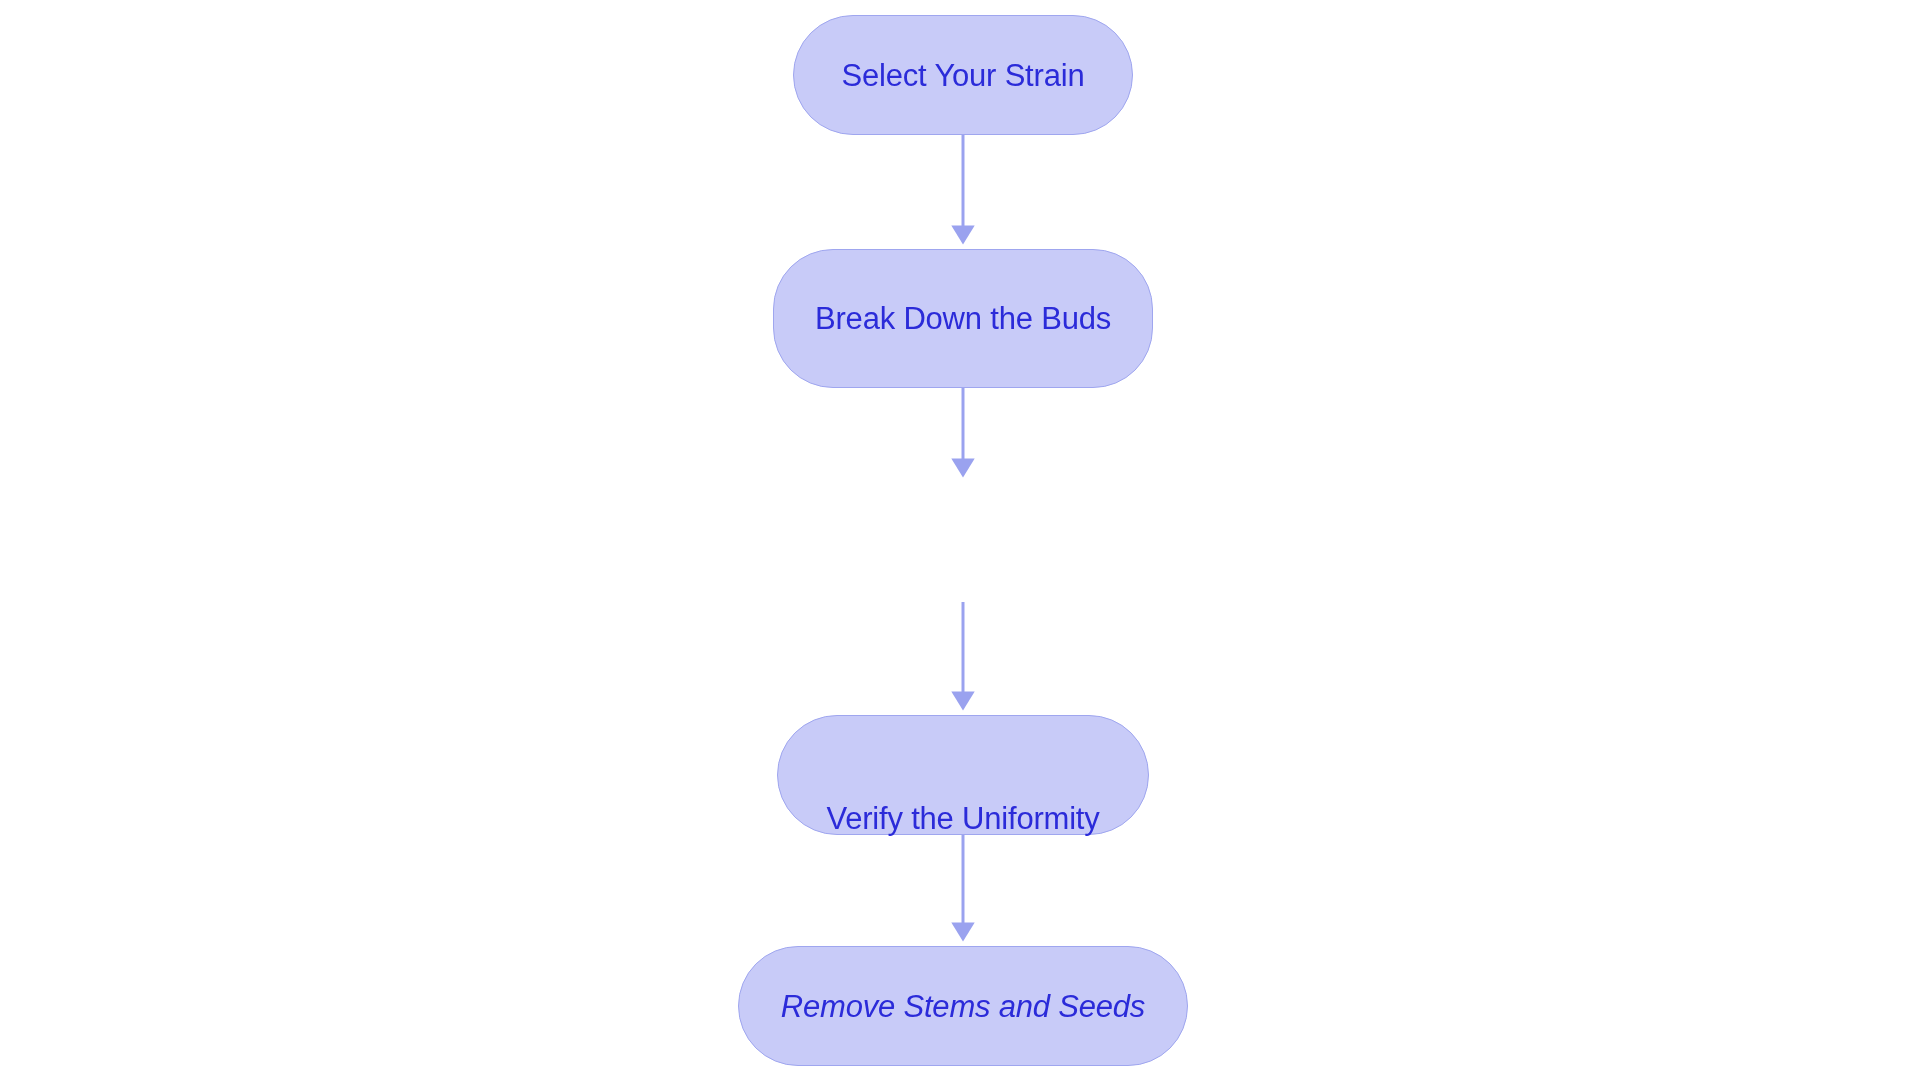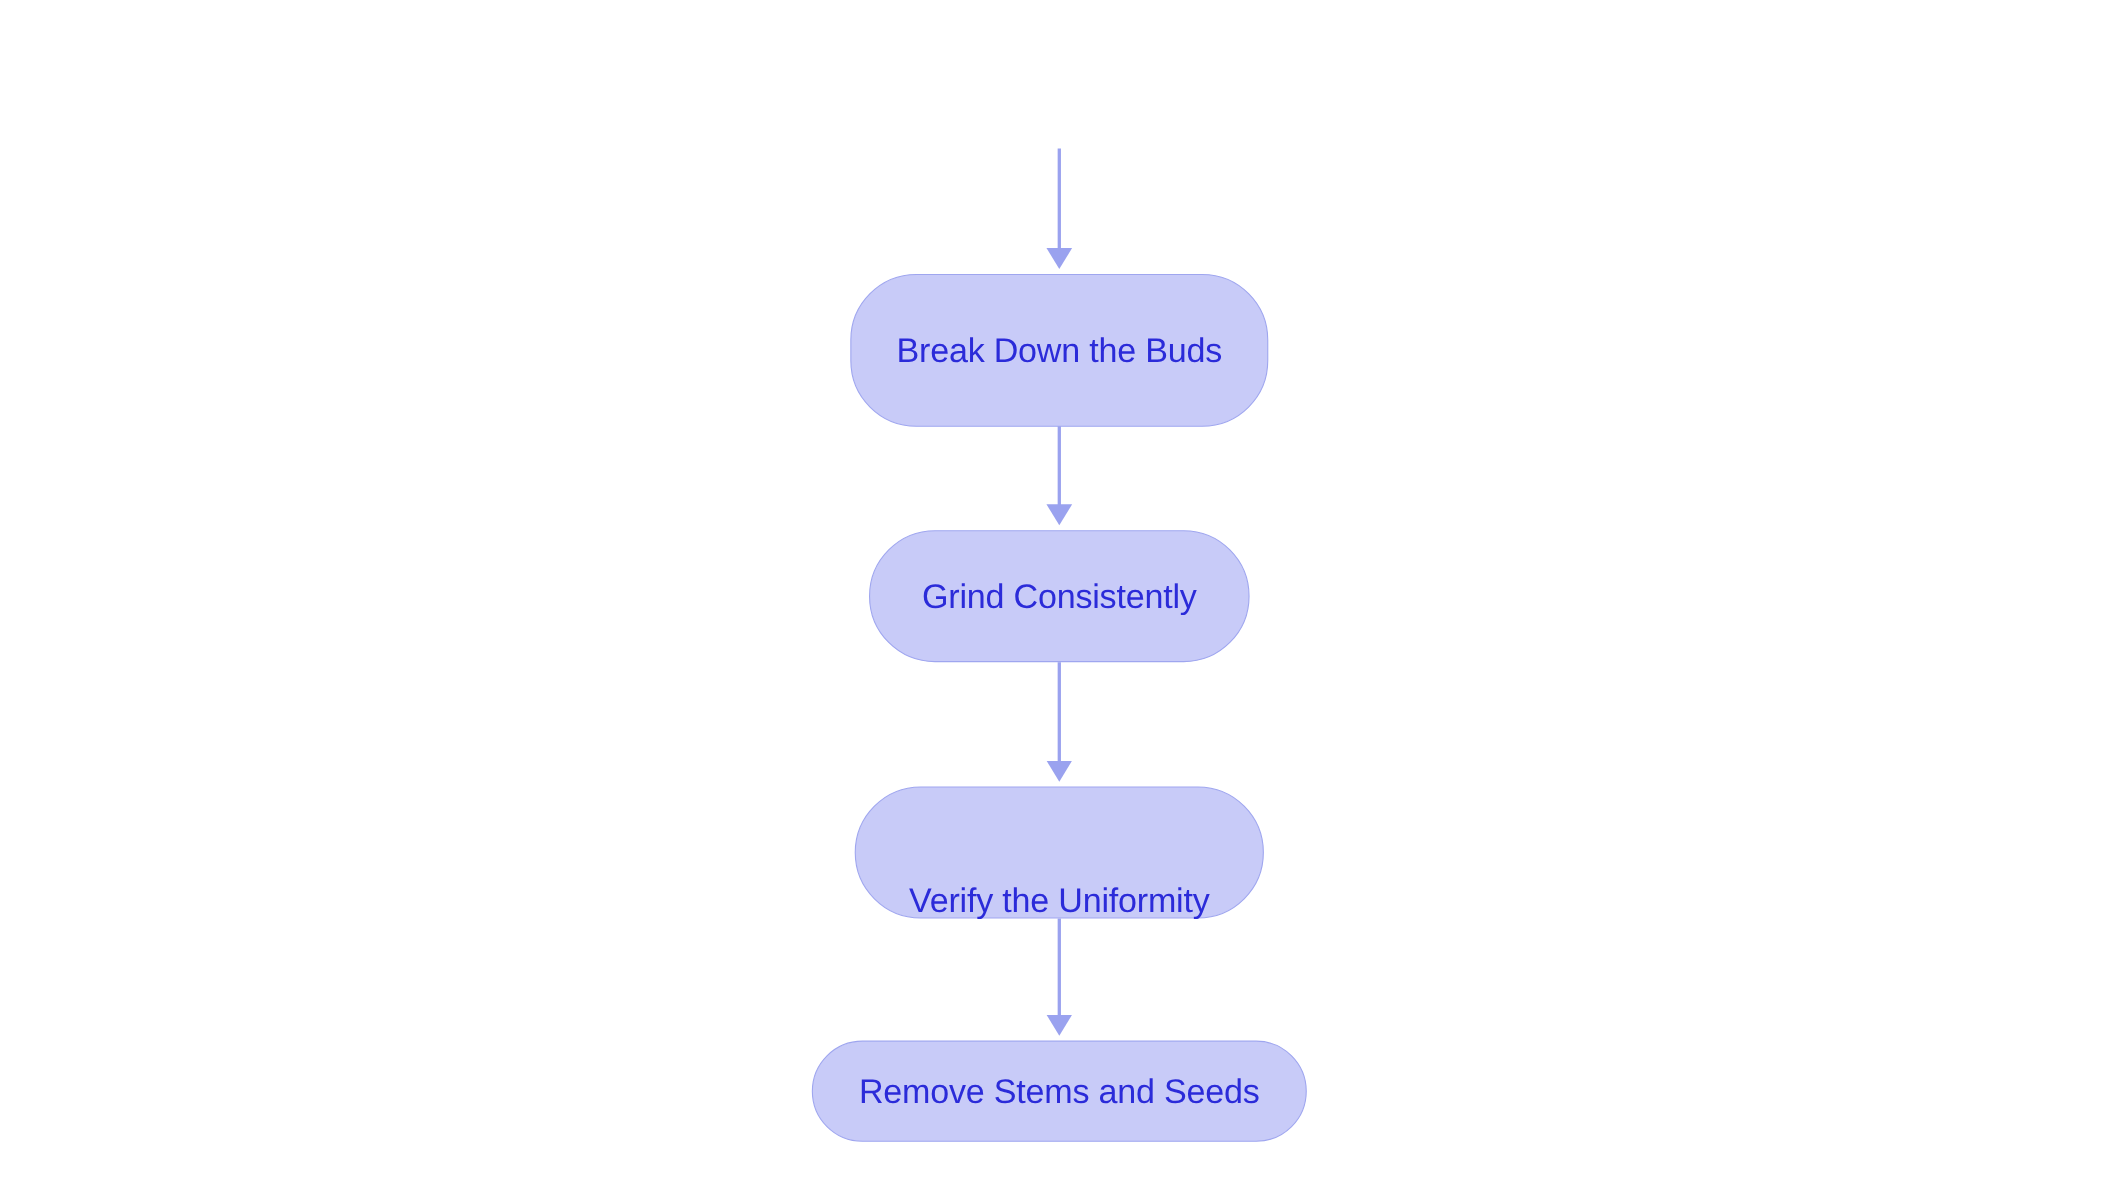--- a/index.html
+++ b/index.html
@@ -64,30 +64,30 @@
 
     <line x1="963" y1="135" x2="963" y2="232" stroke="#9aa2ef" stroke-width="3" marker-end="url(#arrowhead)"></line>
 
     <line x1="963" y1="369" x2="963" y2="465" stroke="#9aa2ef" stroke-width="3" marker-end="url(#arrowhead)"></line>
 
     <line x1="963" y1="602" x2="963" y2="698" stroke="#9aa2ef" stroke-width="3" marker-end="url(#arrowhead)"></line>
 
     <line x1="963" y1="835" x2="963" y2="929" stroke="#9aa2ef" stroke-width="3" marker-end="url(#arrowhead)"></line>
   </svg>
 
+  <div class="node" style="left:963px; top:15px; width:340px; height:120px;">
+    <span class="node-label">Select Your Strain</span>
+  </div>
 
   <div class="node" style="left:963px; top:249px; width:380px; height:139px;">
     <span class="node-label">Break Down the Buds</span>
   </div>
 
-  <div class="node" style="left:963px; top:482px; width:346px; height:120px;">
-    <span class="node-label">Grind Consistently</span>
-  </div>
 
   <div class="node" style="left:963px; top:715px; width:372px; height:120px;align-items:flex-end;">
     <span class="node-label">Verify the Uniformity</span>
   </div>
 
-  <div class="node" style="left:963px; top:946px; width:450px; height:92px;">
+  <div class="node" style="left:963px; top:946px; width:450px; height:120px;font-style:italic;">
     <span class="node-label">Remove Stems and Seeds</span>
   </div>
 
 </div>
 
 </body></html>

